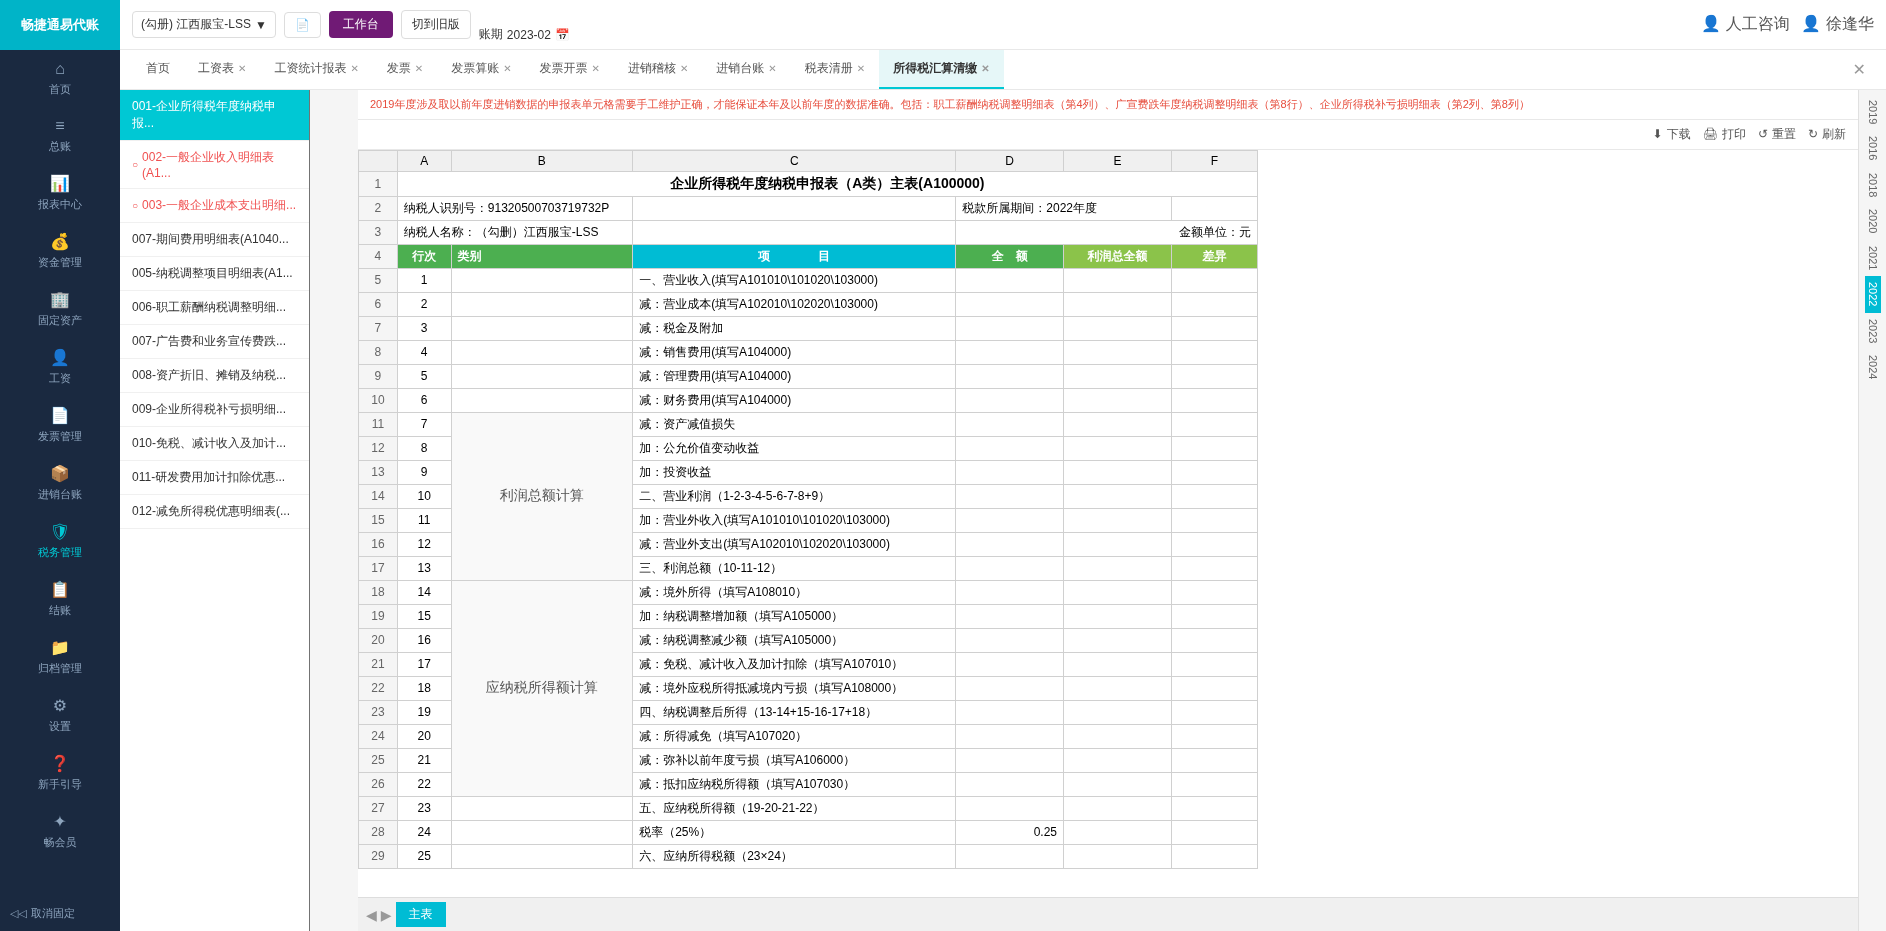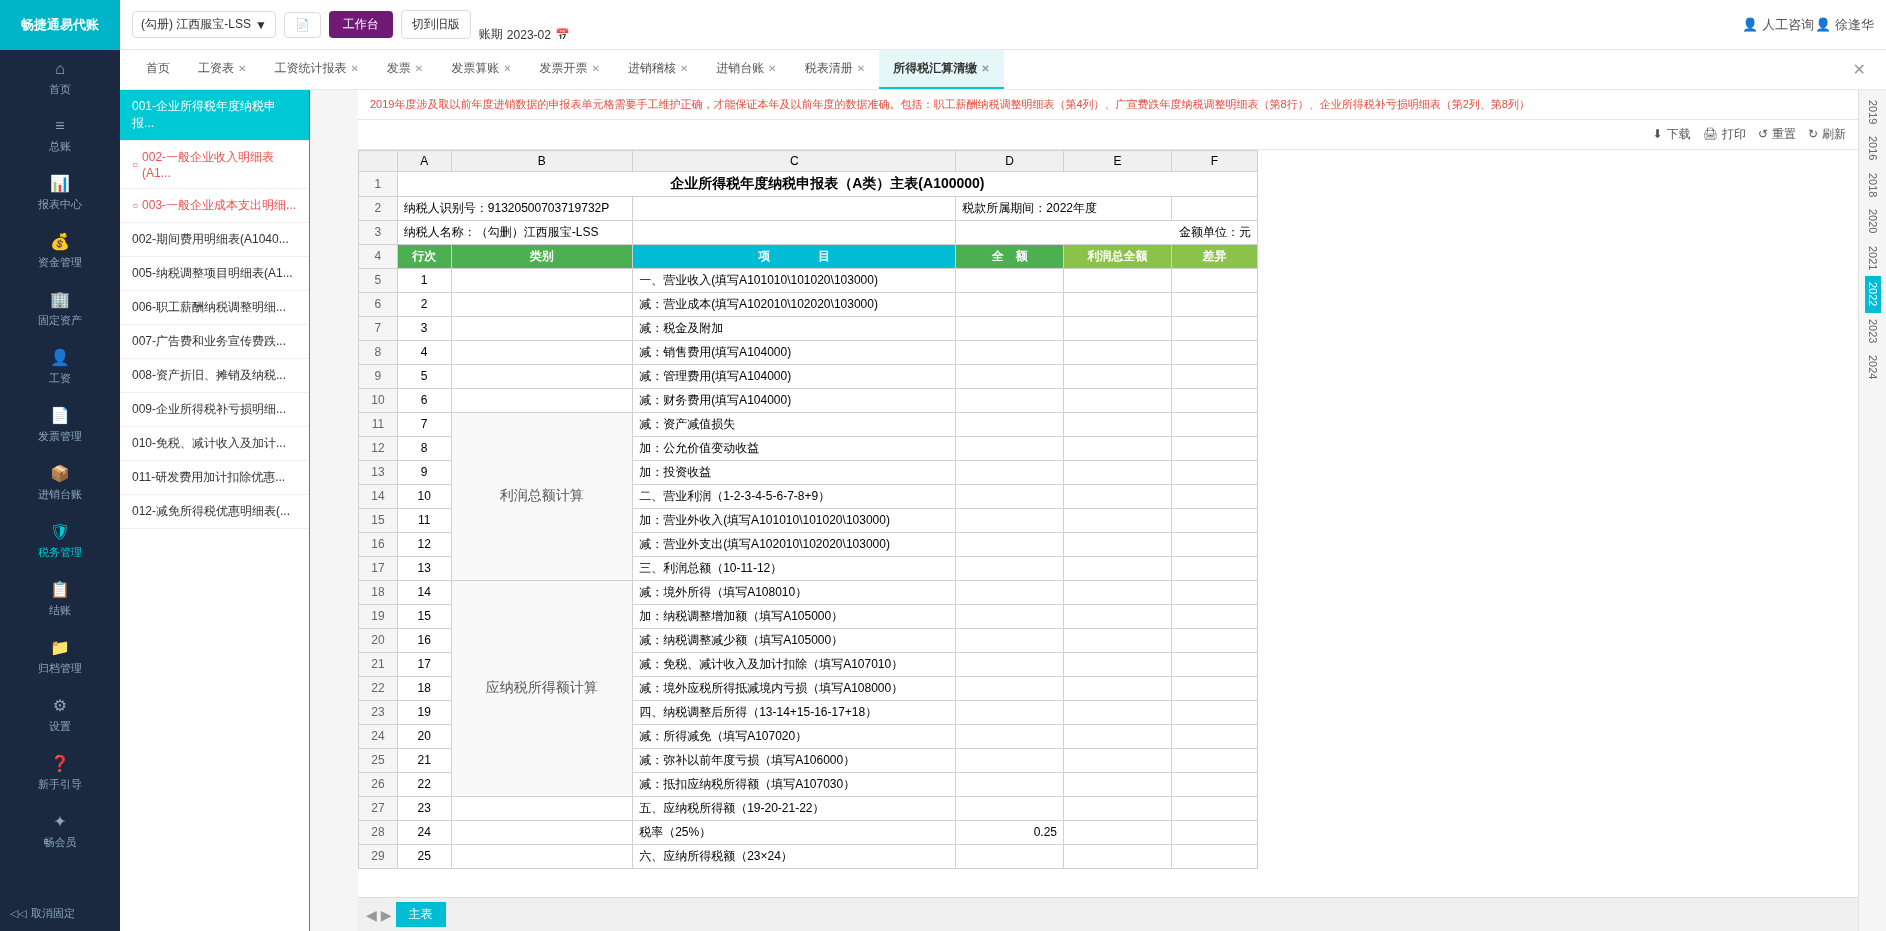--- a/index.html
+++ b/index.html
@@ -15,21 +15,21 @@
 
     
     .main { flex: 1; display: flex; flex-direction: column; overflow: hidden; }
 
     
     .topbar { background: white; height: 50px; display: flex; align-items: center; padding: 0 12px; gap: 8px; border-bottom: 1px solid #e8e8e8; flex-shrink: 0; }
     .topbar-company { background: white; border: 1px solid #ddd; border-radius: 4px; padding: 4px 8px; display: flex; align-items: center; gap: 4px; font-size: 12px; color: #333; cursor: pointer; }
     .topbar-btn { background: #701a75; color: white; border: none; border-radius: 4px; padding: 5px 14px; cursor: pointer; font-size: 12px; }
     .topbar-btn2 { background: white; border: 1px solid #ddd; border-radius: 4px; padding: 5px 10px; cursor: pointer; font-size: 12px; color: #333; }
     .topbar-period { display: flex; align-items: center; gap: 4px; font-size: 12px; color: #333; margin-top: 20px; }
-    .topbar-right { margin-left: auto; display: flex; align-items: center; gap: 1px; font-size: 13px; color: #555; }
+    .topbar-right { margin-left: auto; display: flex; align-items: center; gap: 12px; font-size: 16px; color: #555; }
 
     
     .tabbar { background: white; border-bottom: 1px solid #e8e8e8; display: flex; align-items: center; padding: 0 12px; flex-shrink: 0; overflow-x: auto; }
     .tab { padding: 10px 14px; font-size: 12px; color: #555; cursor: pointer; white-space: nowrap; display: flex; align-items: center; gap: 4px; border-bottom: 2px solid transparent; }
     .tab.active { color: #333; font-weight: bold; border-bottom: 2px solid #00c8d4; }
     .tab .close { color: #999; font-size: 10px; }
     .tab-close-all { margin-left: auto; color: #999; font-size: 16px; cursor: pointer; padding: 0 8px; }
 
     
     .content { flex: 1; display: flex; overflow: hidden; }
@@ -53,21 +53,21 @@
 
     
     .spreadsheet-wrap { flex: 1; overflow: auto; background: white; margin: 0; }
     table.sheet { border-collapse: collapse; font-size: 12px; min-width: 900px; }
     table.sheet th, table.sheet td { border: 1px solid #d0d0d0; padding: 3px 6px; white-space: nowrap; }
     table.sheet th { background: #f0f0f0; text-align: center; font-weight: normal; }
     .col-header { background: #e8e8e8; text-align: center; font-weight: bold; }
     .row-num { background: #f5f5f5; text-align: center; color: #666; min-width: 30px; }
     .cell-title { text-align: center; font-weight: bold; font-size: 14px; }
     .col-hang { background: #4CAF50; color: white; text-align: center; font-weight: bold; }
-    .col-leibie { background: #4CAF50; color: white; text-align: center; font-weight: bold; }
+    .col-leibie { background: #4CAF50; color: white; text-align: left; font-weight: bold; }
     .col-xiangmu { background: #00bcd4; color: white; text-align: center; font-weight: bold; }
     .col-quane { background: #4CAF50; color: white; text-align: center; font-weight: bold; }
     .col-lrze { background: #8bc34a; color: white; text-align: center; font-weight: bold; }
     .col-chay { background: #8bc34a; color: white; text-align: center; font-weight: bold; }
     .merge-left { background: #f9f9f9; text-align: center; color: #555; font-size: 14px; }
     .bottom-tabs { background: #f0f0f0; border-top: 1px solid #ddd; padding: 4px 8px; display: flex; gap: 4px; flex-shrink: 0; }
     .bottom-tab { background: white; border: 1px solid #ccc; padding: 3px 12px; font-size: 12px; cursor: pointer; }
     .bottom-tab.active { background: #00bcd4; color: white; border-color: #00bcd4; }
 
     
@@ -207,21 +207,21 @@
     </div>
     <span class="tab-close-all">✕</span>
   </div>
 
   <div class="content">
 
     <div class="left-panel">
       <div class="left-item active">001-企业所得税年度纳税申报...</div>
       <div class="left-item error">002-一般企业收入明细表(A1...</div>
       <div class="left-item error">003-一般企业成本支出明细...</div>
-      <div class="left-item">002-期间费用明细表(A1040...</div>
+      <div class="left-item">007-期间费用明细表(A1040...</div>
       <div class="left-item">005-纳税调整项目明细表(A1...</div>
       <div class="left-item">006-职工薪酬纳税调整明细...</div>
       <div class="left-item">007-广告费和业务宣传费跌...</div>
       <div class="left-item">008-资产折旧、摊销及纳税...</div>
       <div class="left-item">009-企业所得税补亏损明细...</div>
       <div class="left-item">010-免税、减计收入及加计...</div>
       <div class="left-item">011-研发费用加计扣除优惠...</div>
       <div class="left-item">012-减免所得税优惠明细表(...</div>
     </div>
 

